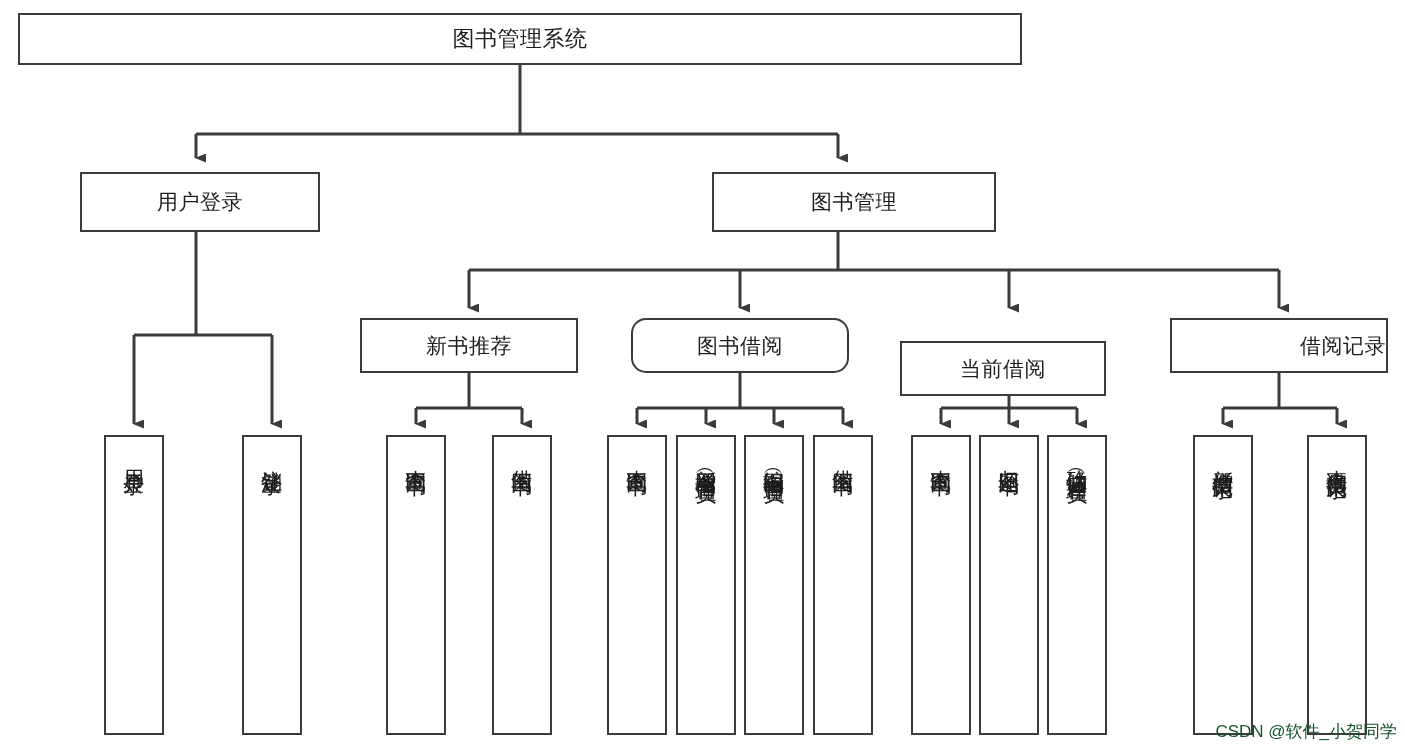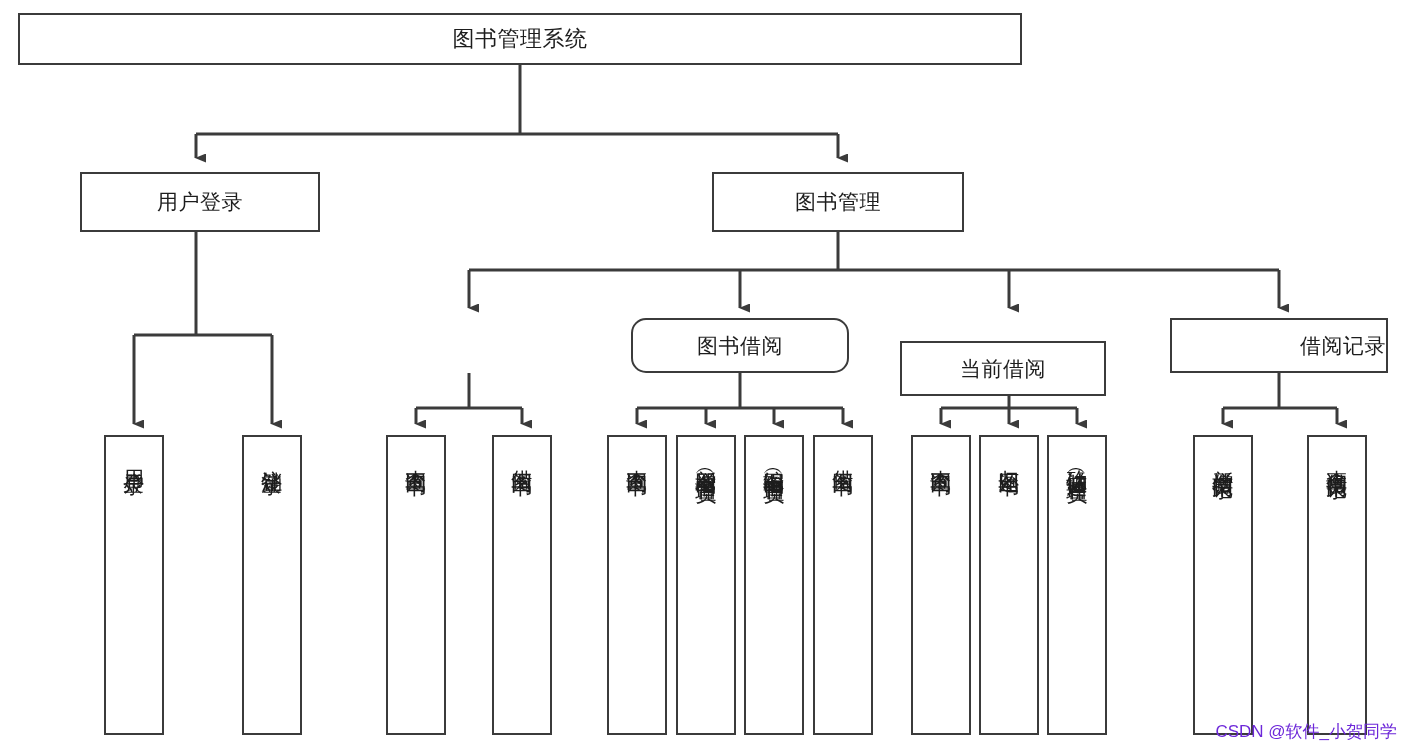--- a/index.html
+++ b/index.html
@@ -56,21 +56,21 @@
     line-height: 1.12;
     letter-spacing: 2px;
     color: #1d1d1d;
     white-space: nowrap;
   }
   #watermark {
     position: absolute;
     right: 8px;
     bottom: 4px;
     font-size: 17px;
-    color: #6d28d9;
+    color: #14532d;
     white-space: nowrap;
     z-index: 5;
   }
 </style>
 </head>
 <body>
 
 <div id="diagram-root">
 
   <svg id="edge-layer" viewBox="0 0 1405 747" width="1405" height="747" xmlns="http://www.w3.org/2000/svg">
@@ -123,24 +123,27 @@
     </g>
   </svg>
 
   <div class="node node-h node-root" style="left:18px; top:13px; width:1004px; height:52px;">
     <span>图书管理系统</span>
   </div>
 
   <div class="node node-h" style="left:80px; top:172px; width:240px; height:60px;">
     <span>用户登录</span>
   </div>
-  <div class="node node-h" style="left:712px; top:172px; width:252px; height:60px;">
+  <div class="node node-h" style="left:712px; top:172px; width:284px; height:60px;">
     <span>图书管理</span>
   </div>
 
+  <div class="node node-h" style="left:360px; top:318px; width:218px; height:55px;">
+    <span>新书推荐</span>
+  </div>
   <div class="node node-h" style="left:631px; top:318px; width:218px; height:55px;border-radius:15px;">
     <span>图书借阅</span>
   </div>
   <div class="node node-h" style="left:900px; top:318px; width:206px; height:55px;margin-top:23px;">
     <span>当前借阅</span>
   </div>
   <div class="node node-h" style="left:1170px; top:318px; width:218px; height:55px;justify-content:flex-end;">
     <span>借阅记录</span>
   </div>
 

